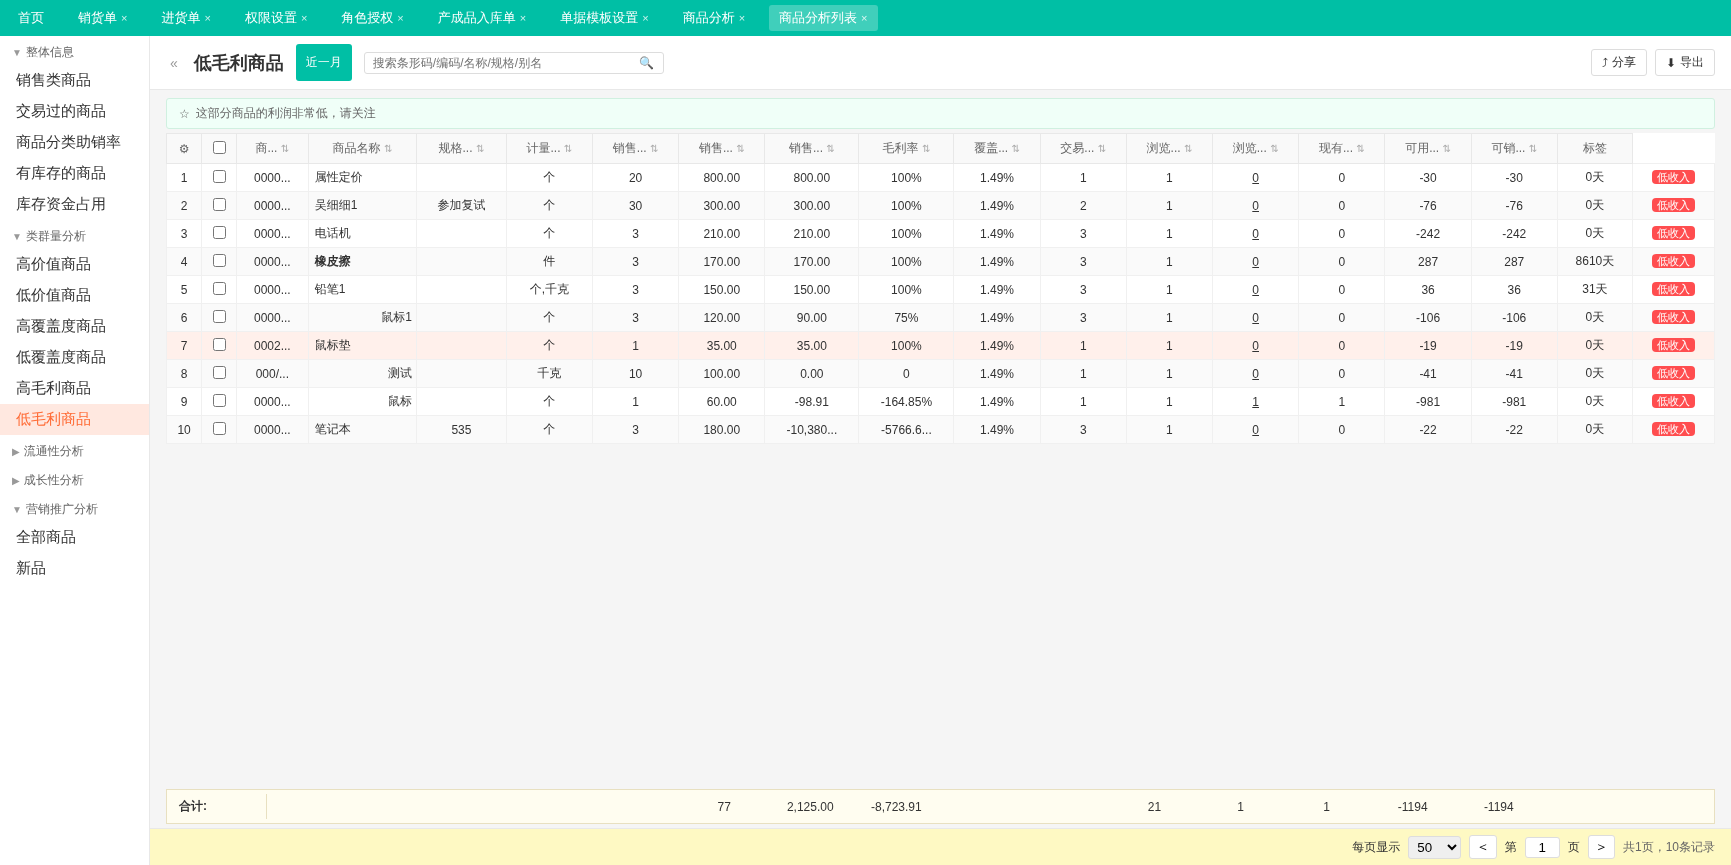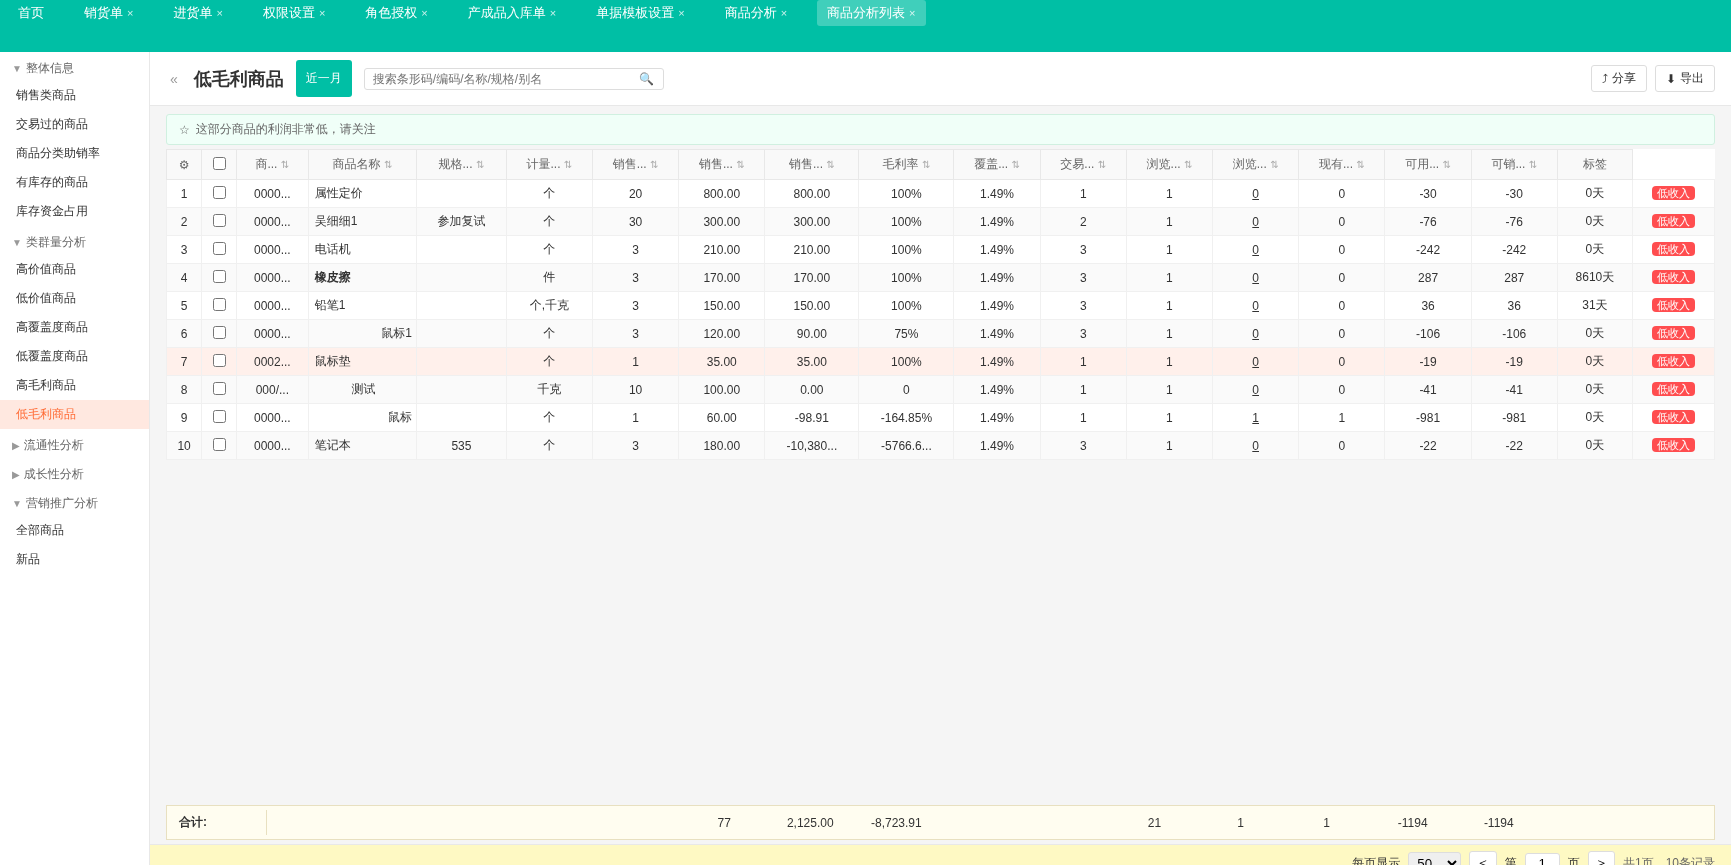--- a/index.html
+++ b/index.html
@@ -2,24 +2,24 @@
 <html><head>
   <meta charset="utf-8">
   <style>
     * { box-sizing: border-box; margin: 0; padding: 0; }
     body { font-family: 'Microsoft YaHei', Arial, sans-serif; font-size: 12px; background: #f5f5f5; color: #333; overflow: hidden; }
 
     
     .top-nav {
       background: #00bfa5;
       display: flex;
-      align-items: flex-start;
-      height: 52px;
+      align-items: center;
+      height: 36px;
       padding: 0 8px;
-      gap: 20px;
+      gap: 14px;
     }
     .nav-item {
       color: #fff;
       padding: 4px 10px;
       cursor: pointer;
       border-radius: 3px;
       font-size: 13px;
       white-space: nowrap;
       display: flex; align-items: center; gap: 4px;
     }
@@ -43,21 +43,21 @@
     .sidebar-group-title {
       padding: 8px 12px 4px;
       color: #666;
       font-size: 12px;
       display: flex; align-items: center; gap: 4px;
     }
     .sidebar-item {
       padding: 6px 16px;
       cursor: pointer;
       color: #333;
-      font-size: 12px;
+      font-size: 15px;
       white-space: nowrap;
     }
     .sidebar-item.active { background: #ffe8e0; color: #ff6b35; }
     .collapse-icon { font-size: 10px; color: #999; }
 
     
     .content-area {
       flex: 1;
       display: flex;
       flex-direction: column;
@@ -551,21 +551,21 @@
       <td>0</td>
       <td>-19</td>
       <td>-19</td>
       <td class="val-red">0天</td>
       <td><span class="badge-low">低收入</span></td>
     </tr>
             <tr>
       <td>8</td>
       <td><input type="checkbox" style=""></td>
       <td>000/...</td>
-      <td style="text-align:center;padding-left:6px;margin-left:12px;">测试</td>
+      <td style="text-align:right;padding-left:6px;margin-left:12px;">测试</td>
       <td></td>
       <td>千克</td>
       <td>10</td>
       <td>100.00</td>
       <td>0.00</td>
       <td>0</td>
       <td>1.49%</td>
       <td>1</td>
       <td>1</td>
       <td class="link-val">0</td>

